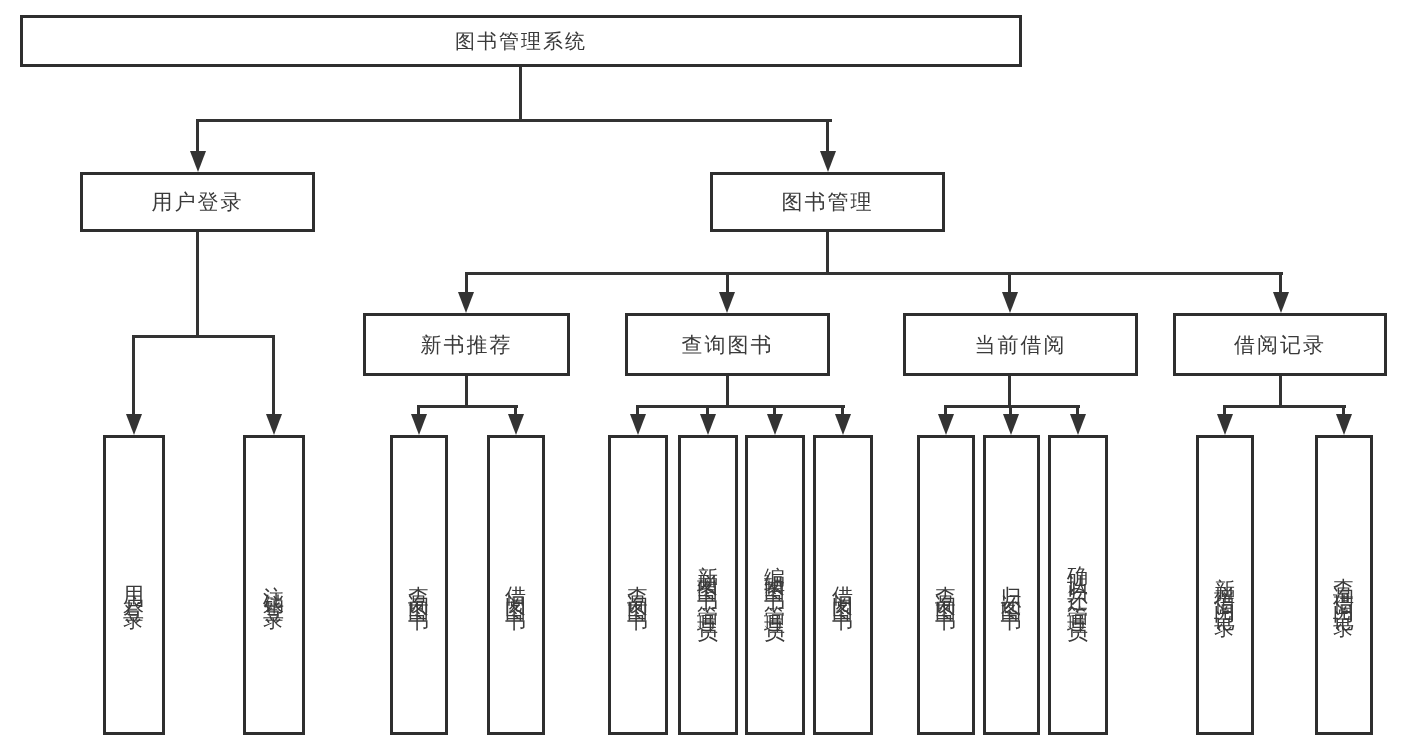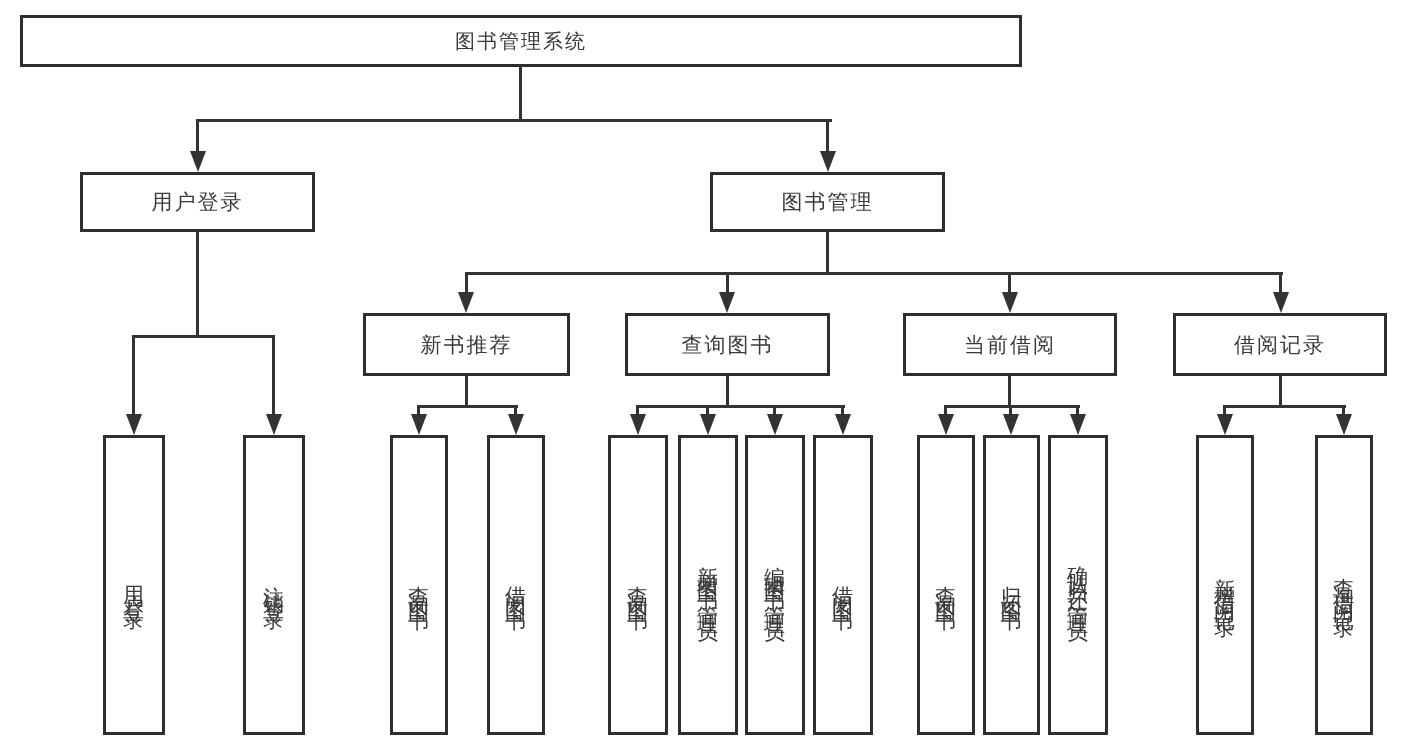--- a/index.html
+++ b/index.html
@@ -49,21 +49,21 @@
   <div class="node" style="left:363px;top:313px;width:207px;height:63px;">
     <span>新书推荐</span>
   </div>
 
   <div class="node" style="left:710px;top:172px;width:235px;height:60px;">
     <span>图书管理</span>
   </div>
   <div class="node" style="left:625px;top:313px;width:205px;height:63px;">
     <span>查询图书</span>
   </div>
-  <div class="node" style="left:903px;top:313px;width:214px;height:63px;">
+  <div class="node" style="left:903px;top:313px;width:235px;height:63px;">
     <span>当前借阅</span>
   </div>
   <div class="node" style="left:1173px;top:313px;width:214px;height:63px;">
     <span>借阅记录</span>
   </div>
 
   <div class="leaf" style="left:103px;top:435px;width:62px;height:300px;">
     <span>用户登录</span>
   </div>
   <div class="leaf" style="left:243px;top:435px;width:62px;height:300px;">

